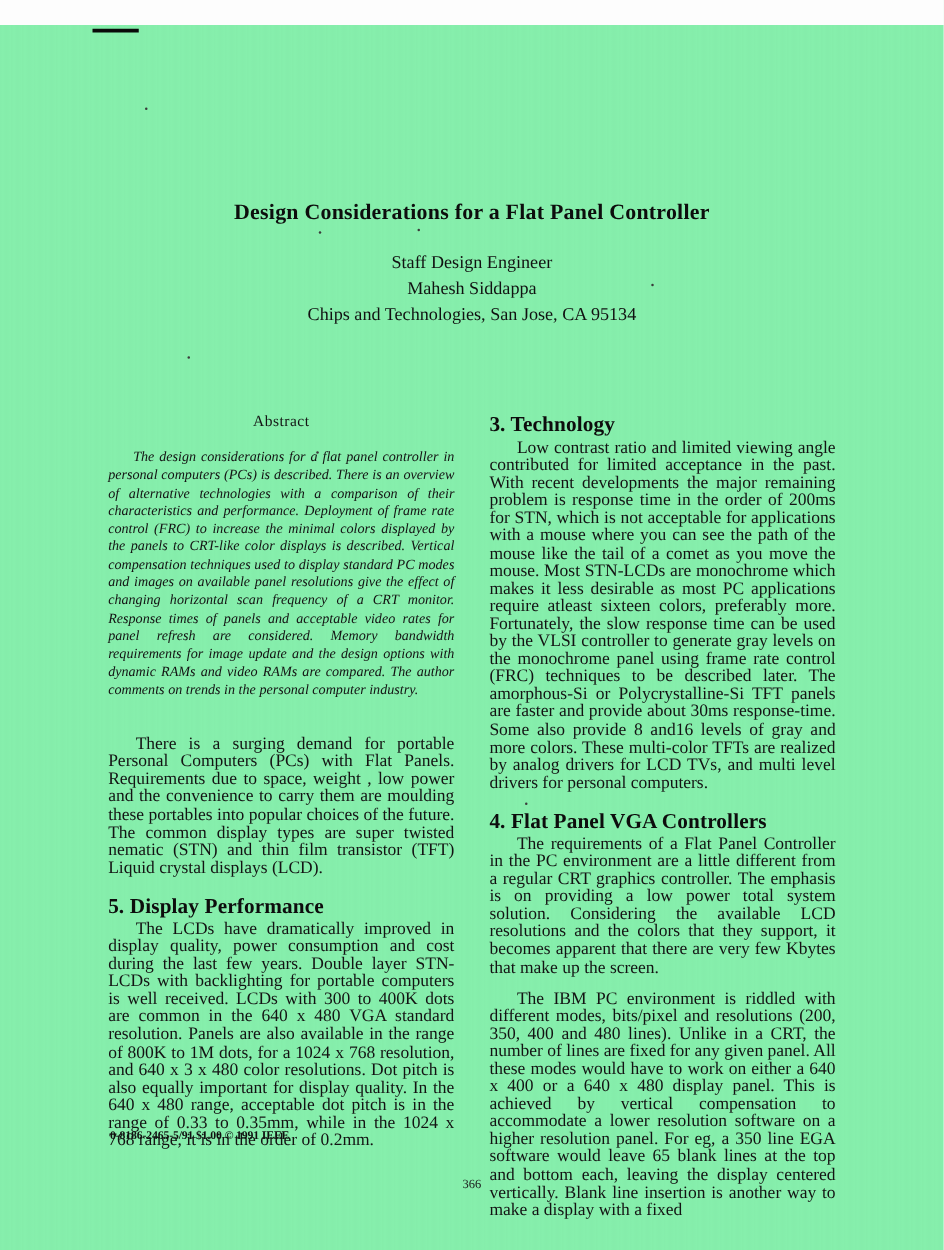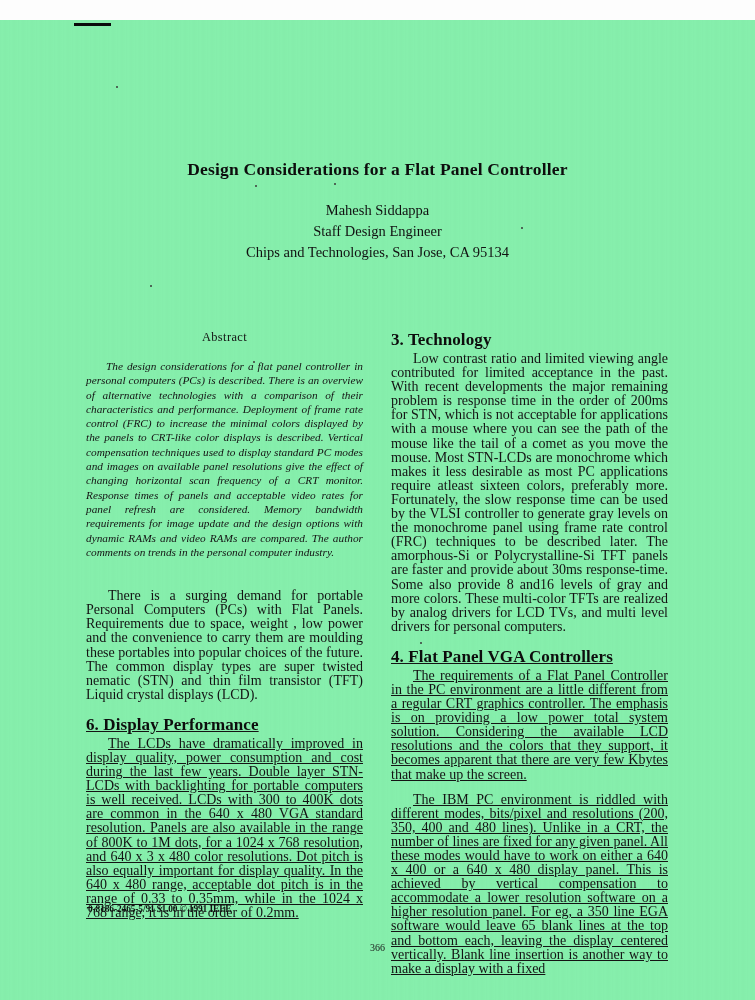--- a/index.html
+++ b/index.html
@@ -74,20 +74,21 @@
   #author-block div { margin: 0; }
 
   
   #columns {
     position: absolute;
     left: 86px;
     top: 310px;
     width: 583px;
     display: flex;
     gap: 28px;
+    justify-content: center;
   }
   .column {
     width: 277px;
   }
 
   .section-head {
     font-size: 17px;
     font-weight: bold;
     margin: 0 0 2px 0;
     color: #0d0d0d;
@@ -112,21 +113,21 @@
   p.abstract {
     font-style: italic;
     margin: 0;
     font-size: 11.3px;
     line-height: 14.3px;
     text-align: justify;
     text-indent: 20px;
     color: #131313;
   }
   .sec-block { margin-bottom: 13px; }
-  .sec-block:last-child { margin-bottom: 0; text-decoration: underline; }
+  .sec-block:last-child { margin-bottom: 0; }
   .gap-lg { height: 17px; }
 
   
   #page-number {
     position: absolute;
     left: 0;
     right: 0;
     top: 922px;
     text-align: center;
     font-size: 10px;
@@ -154,42 +155,42 @@
   <div class="speck" style="left:116px; top:66px;"></div>
   <div class="speck" style="left:334px; top:163px;"></div>
   <div class="speck" style="left:255px; top:165px;"></div>
   <div class="speck" style="left:253px; top:341px;"></div>
   <div class="speck" style="left:521px; top:207px;"></div>
   <div class="speck" style="left:420px; top:622px;"></div>
 
   <h1 id="doc-title">Design Considerations for a Flat Panel Controller</h1>
 
   <div id="author-block">
+    <div>Staff Design Engineer</div>
     <div>Mahesh Siddappa</div>
-    <div>Staff Design Engineer</div>
     <div>Chips and Technologies, San Jose, CA 95134</div>
   </div>
 
   <div id="columns">
 
     <div class="column">
 
       <div class="sec-block">
         <div class="abstract-head">Abstract</div>
         <p class="abstract">The design considerations for a flat panel controller in personal computers (PCs) is described. There is an overview of alternative technologies with a comparison of their characteristics and performance. Deployment of frame rate control (FRC) to increase the minimal colors displayed by the panels to CRT-like color displays is described. Vertical compensation techniques used to display standard PC modes and images on available panel resolutions give the effect of changing horizontal scan frequency of a CRT monitor. Response times of panels and acceptable video rates for panel refresh are considered. Memory bandwidth requirements for image update and the design options with dynamic RAMs and video RAMs are compared. The author comments on trends in the personal computer industry.</p>
       </div>
 
       <div class="gap-lg"></div>
 
       <div class="sec-block">
         <p class="body">There is a surging demand for portable Personal Computers (PCs) with Flat Panels. Requirements due to space, weight , low power and the convenience to carry them are moulding these portables into popular choices of the future. The common display types are super twisted nematic (STN) and thin film transistor (TFT) Liquid crystal displays (LCD).</p>
       </div>
 
       <div class="sec-block">
-        <div class="section-head">6. Display Performance</div>
+        <div class="section-head">5. Display Performance</div>
         <p class="body">The LCDs have dramatically improved in display quality, power consumption and cost during the last few years. Double layer STN-LCDs with backlighting for portable computers is well received. LCDs with 300 to 400K dots are common in the 640 x 480 VGA standard resolution. Panels are also available in the range of 800K to 1M dots, for a 1024 x 768 resolution, and 640 x 3 x 480 color resolutions. Dot pitch is also equally important for display quality. In the 640 x 480 range, acceptable dot pitch is in the range of 0.33 to 0.35mm, while in the 1024 x 768 range, it is in the order of 0.2mm.</p>
       </div>
 
     </div>
 
     <div class="column">
 
       <div class="sec-block">
         <div class="section-head">3. Technology</div>
         <p class="body">Low contrast ratio and limited viewing angle contributed for limited acceptance in the past. With recent developments the major remaining problem is response time in the order of 200ms for STN, which is not acceptable for applications with a mouse where you can see the path of the mouse like the tail of a comet as you move the mouse. Most STN-LCDs are monochrome which makes it less desirable as most PC applications require atleast sixteen colors, preferably more. Fortunately, the slow response time can be used by the VLSI controller to generate gray levels on the monochrome panel using frame rate control (FRC) techniques to be described later. The amorphous-Si or Polycrystalline-Si TFT panels are faster and provide about 30ms response-time. Some also provide 8 and16 levels of gray and more colors. These multi-color TFTs are realized by analog drivers for LCD TVs, and multi level drivers for personal computers.</p>

